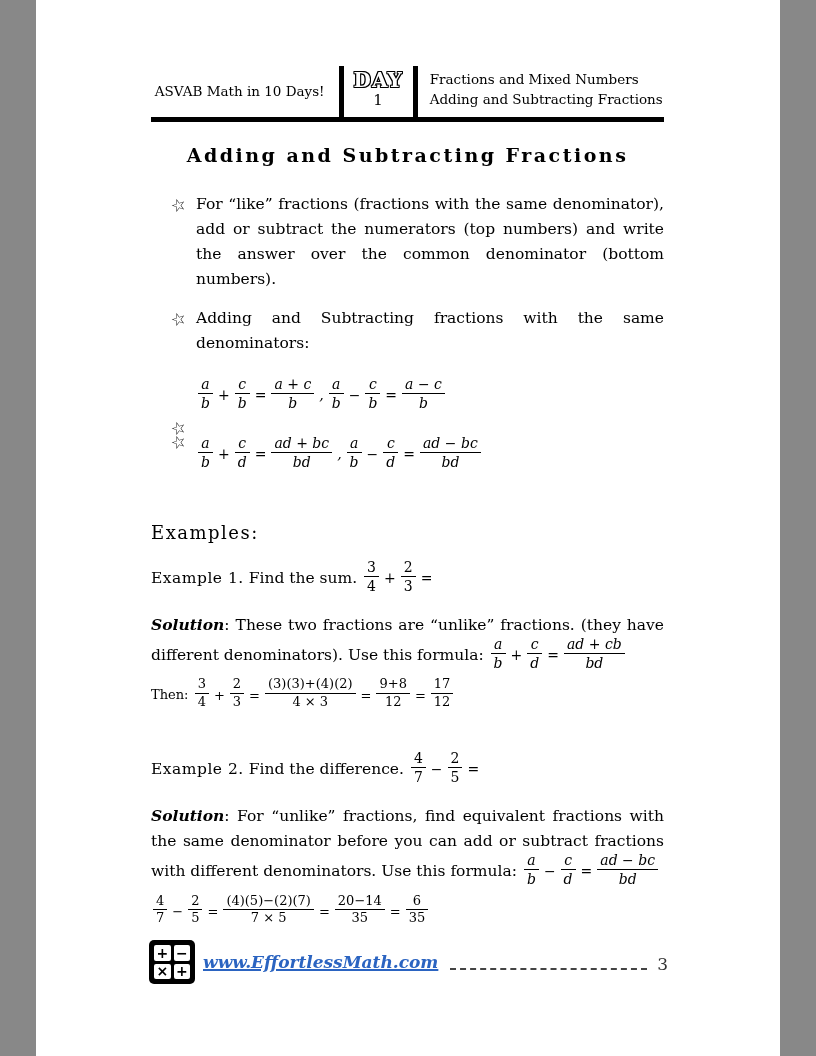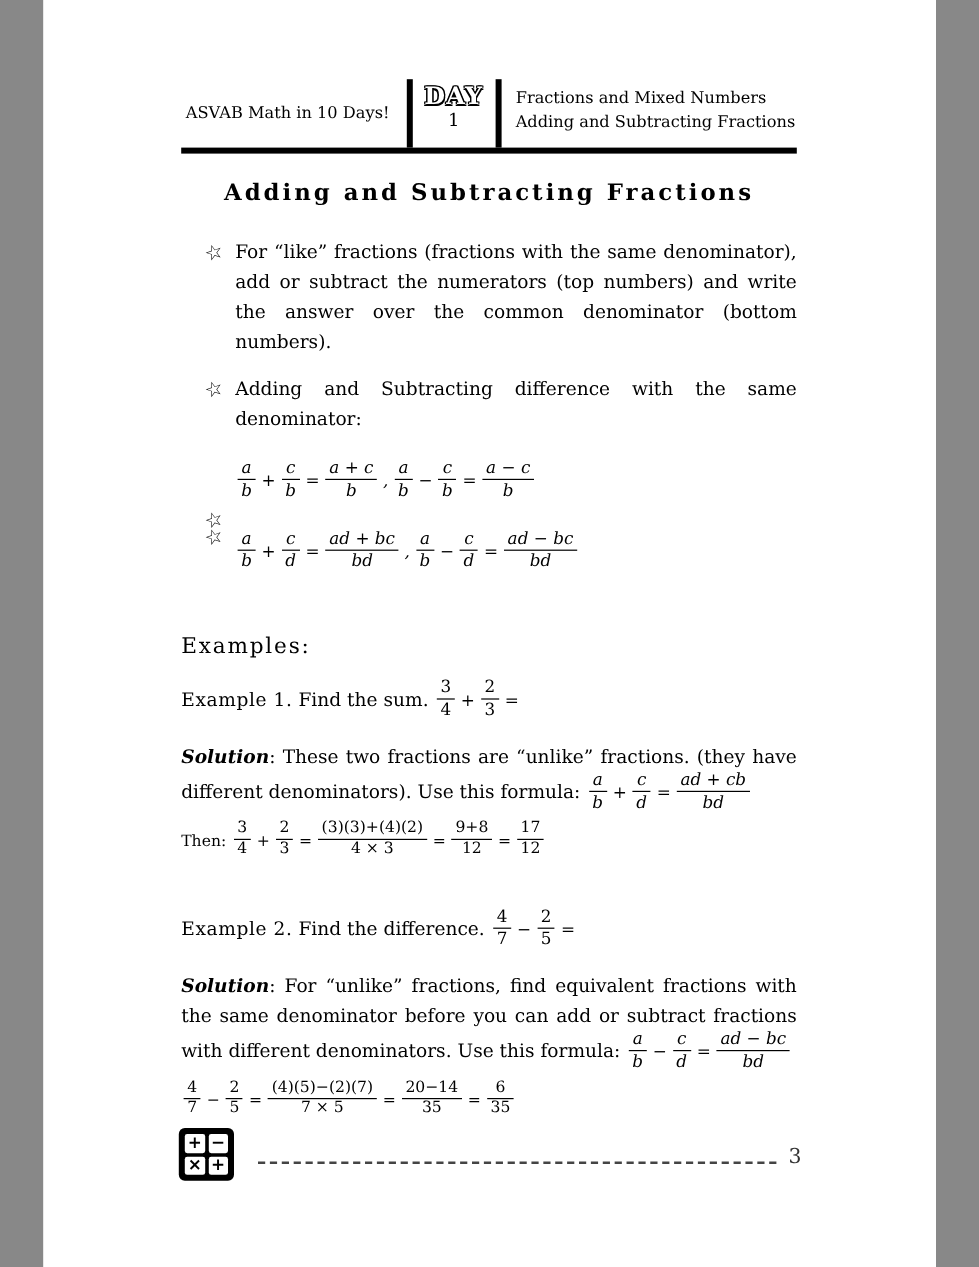--- a/index.html
+++ b/index.html
@@ -13,21 +13,21 @@
     color:#000;
     overflow:hidden;
   }
   .content { padding:66px 116px 0 115px; }
 
   
   .header { display:flex; align-items:stretch; border-bottom:5px solid #000; padding-bottom:0; }
   .header-left { flex:1; display:flex; align-items:center; justify-content:flex-end; padding-right:14px; font-size:13.5px; }
   .day-box {
     border-left:5px solid #000; border-right:5px solid #000;
-    padding:2px 10px 14px 10px; text-align:center; min-width:60px;
+    padding:2px 10px 8px 10px; text-align:center; min-width:60px;
   }
   .day-word {
     font-weight:bold; font-size:20px; letter-spacing:1px; color:#fff;
     text-shadow:-1px -1px 0 #000, 1px -1px 0 #000, -1px 1px 0 #000, 1px 1px 0 #000, 0 -1px 0 #000, 0 1px 0 #000, -1px 0 0 #000, 1px 0 0 #000;
   }
   .day-num { font-size:15px; line-height:1.1; color:#000; }
   .header-right { flex:1.35; padding:3px 0 7px 12px; font-size:13.5px; line-height:1.5; display:flex; flex-direction:column; justify-content:center; }
 
   
   .page-title { text-align:center; font-weight:bold; font-size:19px; letter-spacing:2.5px; margin:22px 0 26px 0; }
@@ -90,21 +90,21 @@
     <div class="page-title">Adding and Subtracting Fractions</div>
 
     
     <div class="bullet">
       <span class="bullet-star">☆</span>
       <span>For “like” fractions (fractions with the same denominator), add or subtract the numerators (top numbers) and write the answer over the common denominator (bottom numbers).</span>
     </div>
 
     <div class="bullet">
       <span class="bullet-star">☆</span>
-      <span>Adding and Subtracting difference with the same denominator:</span>
+      <span>Adding and Subtracting fractions with the same denominators:</span>
     </div>
     <div class="bullet-formula formula vars"><span class="frac"><span class="num">a</span><span class="den">b</span></span><span class="op">+</span><span class="frac"><span class="num">c</span><span class="den">b</span></span><span class="op">=</span><span class="frac"><span class="num">a + c</span><span class="den">b</span></span><span class="op">,</span><span class="frac"><span class="num">a</span><span class="den">b</span></span><span class="op">−</span><span class="frac"><span class="num">c</span><span class="den">b</span></span><span class="op">=</span><span class="frac"><span class="num">a − c</span><span class="den">b</span></span></div>
 
     <div class="bullet">
       <span class="bullet-star">☆</span>
     </div>
 
     <div class="bullet">
       <span class="bullet-star">☆</span>
     </div>
@@ -148,16 +148,17 @@
 
   </div>
 
   <div class="footer">
     <div class="calc-icon">
       <div class="calc-cell">+</div>
       <div class="calc-cell">−</div>
       <div class="calc-cell">×</div>
       <div class="calc-cell">+</div>
     </div>
+    <a class="footer-link" href="#">www.EffortlessMath.com</a>
     <div class="footer-leader"></div>
     <div class="footer-page-num">3</div>
   </div>
 </div>
 
 </body></html>

